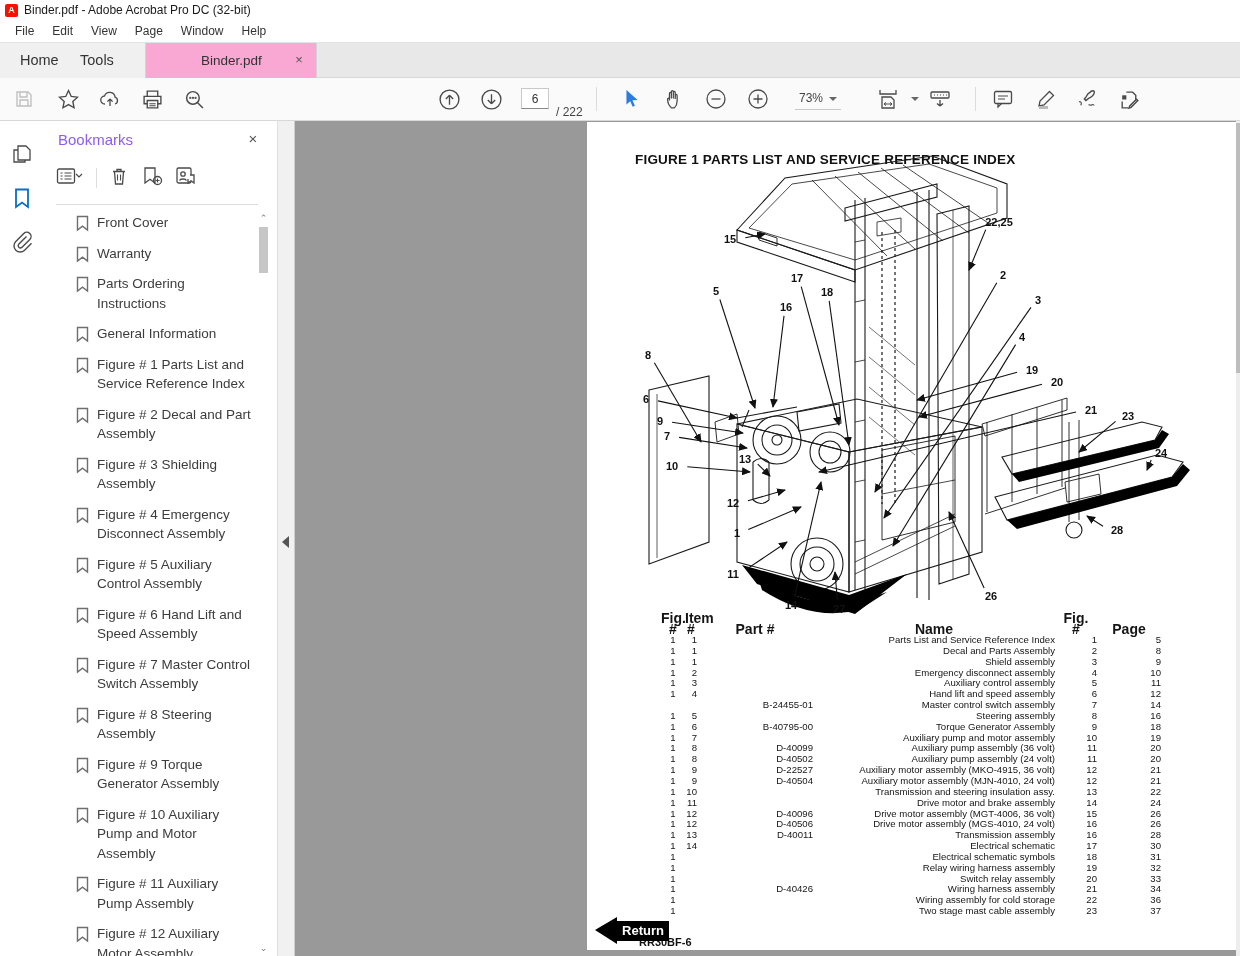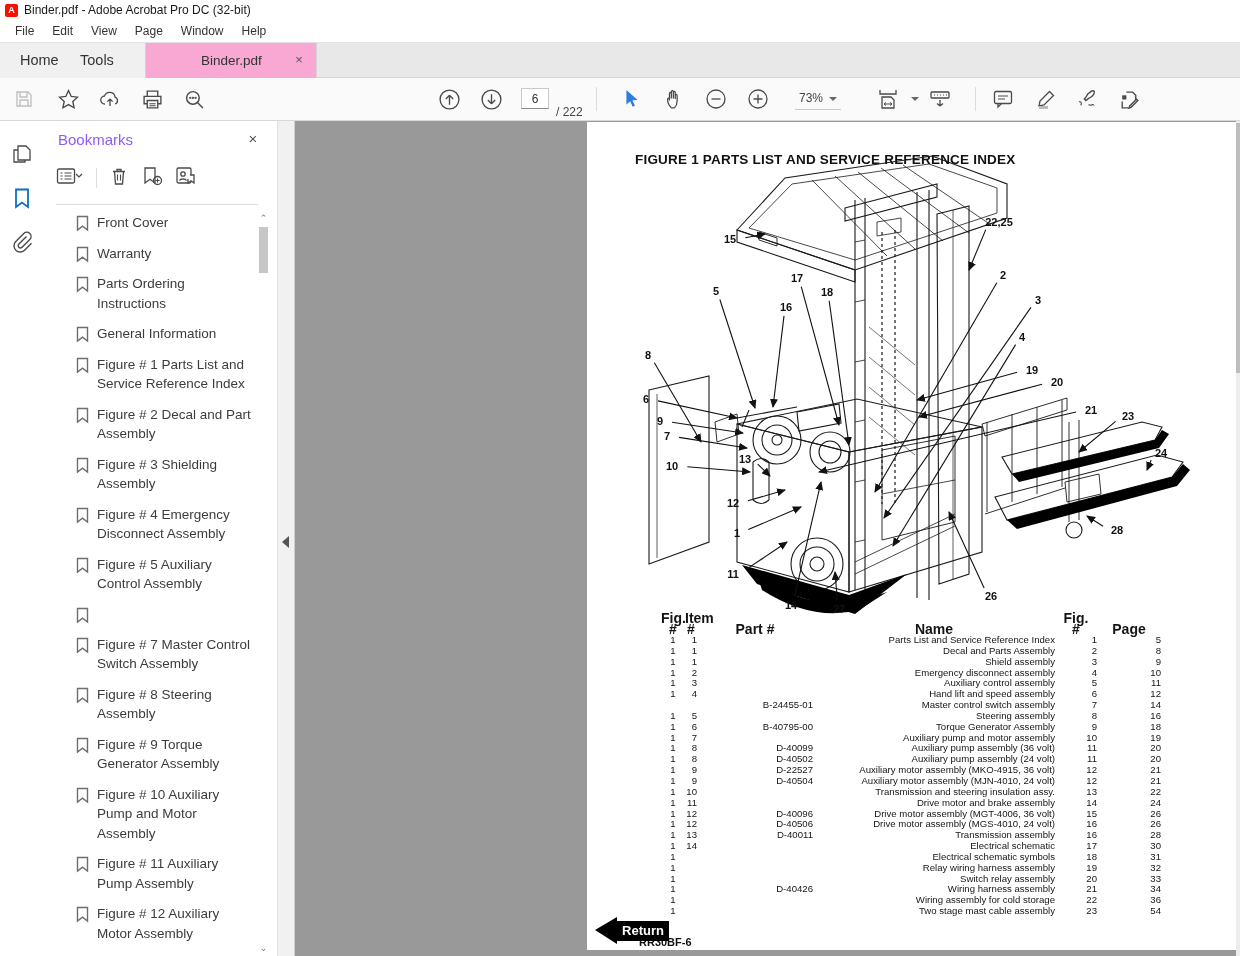--- a/index.html
+++ b/index.html
@@ -343,20 +343,21 @@
         <div class="bm-item">
           <svg width="15" height="17" viewBox="0 0 15 17" fill="none" stroke="#6e6e6e" stroke-width="1.4">
             <path d="M2.5 1.5h10V15l-5-3.8-5 3.8z"></path>
           </svg>
           <span class="lb">Figure # 5 Auxiliary Control Assembly</span>
         </div>
         <div class="bm-item">
           <svg width="15" height="17" viewBox="0 0 15 17" fill="none" stroke="#6e6e6e" stroke-width="1.4">
             <path d="M2.5 1.5h10V15l-5-3.8-5 3.8z"></path>
           </svg>
+          <span class="lb">Figure # 6 Hand Lift and Speed Assembly</span>
         </div>
         <div class="bm-item">
           <svg width="15" height="17" viewBox="0 0 15 17" fill="none" stroke="#6e6e6e" stroke-width="1.4">
             <path d="M2.5 1.5h10V15l-5-3.8-5 3.8z"></path>
           </svg>
           <span class="lb">Figure # 7 Master Control Switch Assembly</span>
         </div>
         <div class="bm-item">
           <svg width="15" height="17" viewBox="0 0 15 17" fill="none" stroke="#6e6e6e" stroke-width="1.4">
             <path d="M2.5 1.5h10V15l-5-3.8-5 3.8z"></path>
@@ -779,21 +780,21 @@
               <td class="ra">22</td>
               <td class="ra">36</td>
             </tr>
             <tr>
               <td></td>
               <td class="ca">1</td>
               <td class="ra"></td>
               <td class="la"></td>
               <td class="la">Two stage mast cable assembly</td>
               <td class="ra">23</td>
-              <td class="ra">54</td>
+              <td class="ra">37</td>
             </tr>
           </tbody>
       </table>
 
       <div class="model-code">RR30BF-6</div>
       <div class="return-flag">
         <div class="tri"></div>
         <div class="bar">Return</div>
       </div>
     </div>

